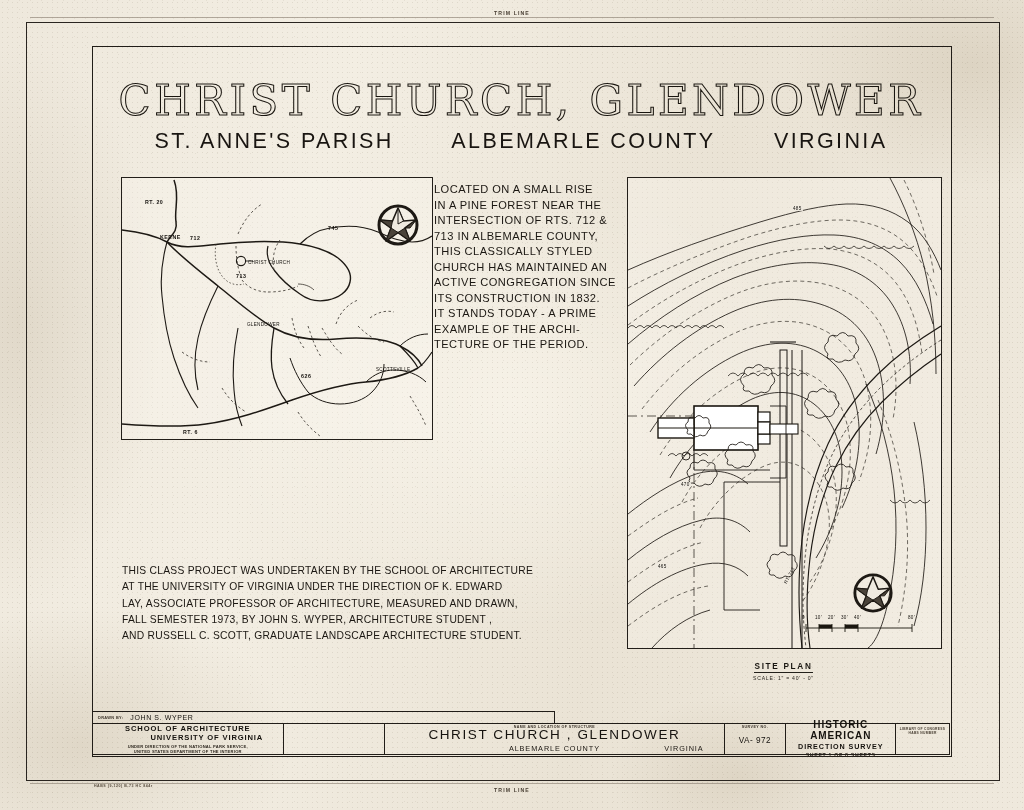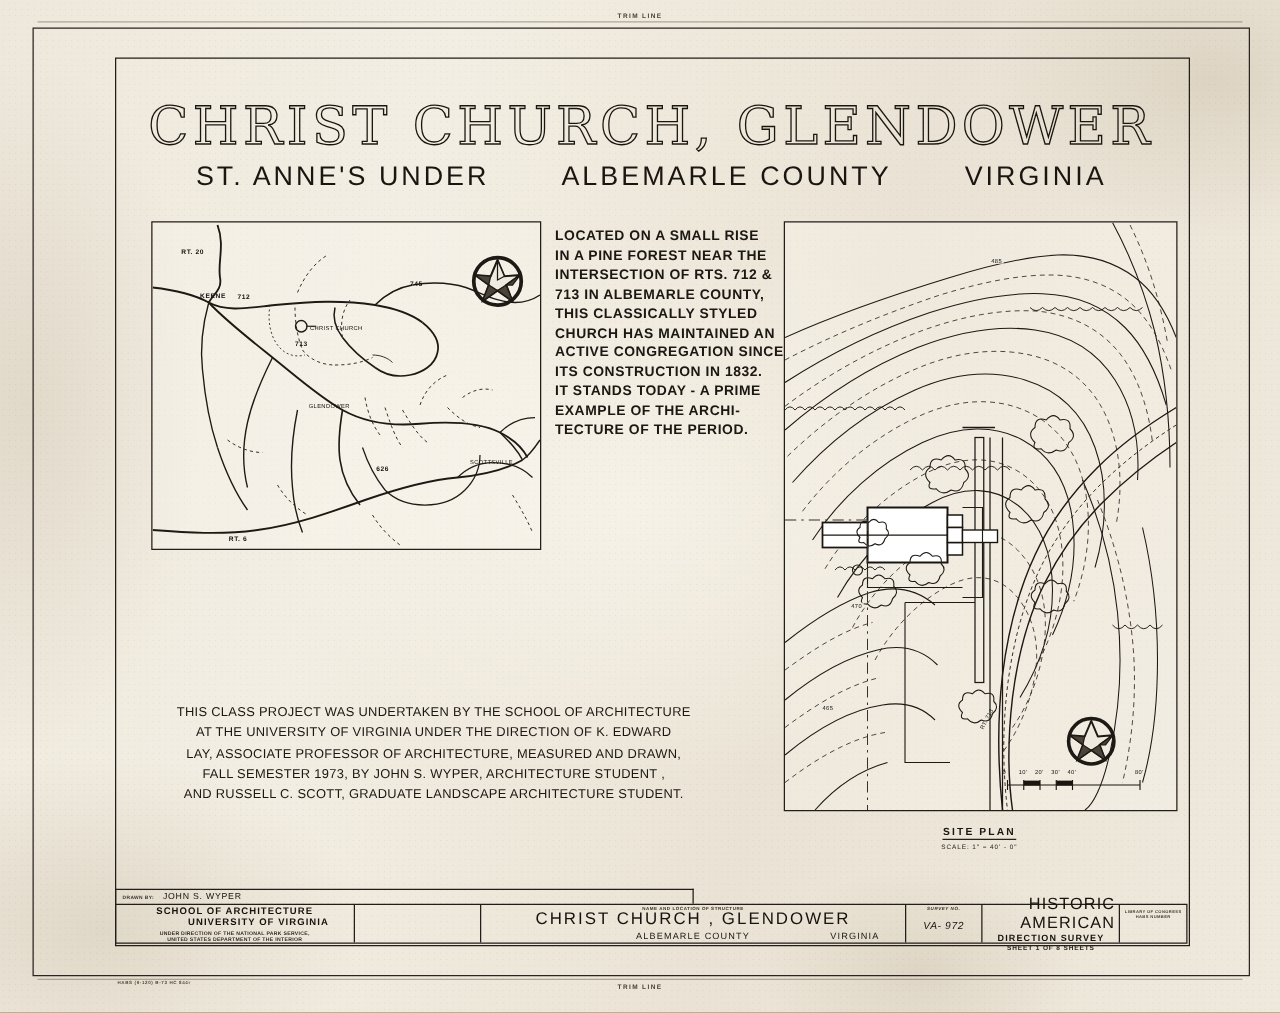--- a/index.html
+++ b/index.html
@@ -2,21 +2,21 @@
 <html><head>
 <meta charset="utf-8">
 <style>
   html, body {
     margin: 0; padding: 0;
     background: #888;
   }
   #sheet {
     position: relative;
     width: 1024px; height: 810px;
-    background: #bef264;
+    background: #fdba74;
     overflow: hidden;
     font-family: "Liberation Sans", sans-serif;
     color: #1a1714;
   }
   
   #paper-tone {
     position: absolute; inset: 0;
     background:
       radial-gradient(ellipse 300px 200px at 8% 92%, rgba(150,130,95,0.20), rgba(0,0,0,0) 70%),
       radial-gradient(ellipse 260px 180px at 95% 8%, rgba(150,130,95,0.18), rgba(0,0,0,0) 70%),
@@ -76,35 +76,33 @@
     position: absolute; left: 92px; width: 858px; top: 129px;
     text-align: center;
     font-size: 21.5px; letter-spacing: 2.4px;
     color: #191511;
     white-space: nowrap;
   }
   #title-sub .gap { display: inline-block; width: 42px; }
 
   
   #desc {
-    position: absolute; left: 444px; top: 182px; width: 190px;
+    position: absolute; left: 434px; top: 182px; width: 190px;
     font-size: 11.1px; line-height: 15.55px;
     letter-spacing: .45px;
     color: #1b1712;
     white-space: pre-line;
-    font-weight: bold;
   }
   
   #credit {
     position: absolute; left: 122px; top: 563px; width: 450px;
     font-size: 10.3px; line-height: 16.3px;
     letter-spacing: .25px;
     color: #1b1712;
     white-space: pre-line;
-    text-align: center;
   }
 
   
   .panel-box {
     position: absolute;
     border: 1.1px solid #221e19;
     background: rgba(252,249,241,.30);
     overflow: hidden;
   }
   #locmap-box { left: 121px; top: 177px; width: 310px; height: 261px; }
@@ -156,36 +154,36 @@
     text-align: center; padding: 0 3px;
   }
   .tb-cell:last-child { border-right: none; }
   .tb-micro {
     position: absolute; top: 1.2px; left: 0; right: 0;
     font-size: 3.6px; letter-spacing: .45px; font-weight: bold; color: #3b332a;
   }
   #c-school   { width: 191px; }
   #c-blank    { width: 102px; }
   #c-name     { width: 340px; }
-  #c-survey   { width: 62px; font-style: italic; }
+  #c-survey   { width: 62px; }
   #c-habs     { width: 110px; }
   #c-loc      { width: 53px; }
 
   .sch-l1 { font-size: 7.6px; letter-spacing: .85px; font-weight: bold; color: #16130f; }
   .sch-l2 { font-size: 7.6px; letter-spacing: .85px; font-weight: bold; color: #16130f; margin-top: .5px; margin-left: 38px; }
   .sch-l3 { font-size: 4.1px; letter-spacing: .25px; font-weight: bold; color: #2e2820; margin-top: 1.5px; line-height: 5.2px; }
 
   .nm-l1 { font-size: 13.5px; letter-spacing: 1.6px; color: #16130f; margin-top: 2px; }
   .nm-l2 { font-size: 7.3px; letter-spacing: .9px; color: #1b1712; margin-top: 2.5px; width: 100%;
            display: flex; justify-content: center; gap: 26px; }
   .nm-l2 .right { position: absolute; right: 20px; }
 
   .sv-val { font-size: 8.2px; letter-spacing: .5px; color: #16130f; margin-top: 3px; }
 
-  .hb-l1 { font-size: 13px; letter-spacing: .9px; font-weight: normal; color: #16130f; text-align: right; }
+  .hb-l1 { font-size: 10px; letter-spacing: .9px; font-weight: bold; color: #16130f; }
   .hb-l2 { font-size: 7.2px; letter-spacing: .9px; font-weight: bold; color: #16130f; margin-top: .5px; }
   .hb-l3 { font-size: 5.2px; letter-spacing: .7px; font-weight: bold; color: #2a241d; margin-top: 1.6px; }
 
   .loc-txt { font-size: 3.3px; letter-spacing: .3px; font-weight: bold; color: #4a4035; line-height: 4.4px; }
 
   #footnote {
     position: absolute; left: 94px; top: 784px;
     font-size: 3.6px; letter-spacing: .5px; color: #554a3c; font-weight: bold;
   }
 
@@ -204,21 +202,21 @@
   <div class="trim-rule" style="left:30px; right:30px; top:17px;"></div>
   <div class="trim-label" id="trim-top">TRIM LINE</div>
   <div class="trim-rule" style="left:30px; right:30px; top:783px;"></div>
   <div class="trim-label" id="trim-bottom">TRIM LINE</div>
 
   <div id="frame-outer"></div>
   <div id="frame-inner"></div>
 
   <div id="title-main">CHRIST CHURCH, GLENDOWER</div>
   <div id="title-sub">
-    <span>ST. ANNE'S UNDER</span>
+    <span>ST. ANNE'S PARISH</span>
     <span class="gap"></span>
     <span>ALBEMARLE  COUNTY</span>
     <span class="gap"></span>
     <span>VIRGINIA</span>
   </div>
 
   <div id="desc">LOCATED ON A SMALL RISE
 IN A PINE FOREST NEAR THE
 INTERSECTION OF RTS. 712 &amp;
 713 IN ALBEMARLE COUNTY,

